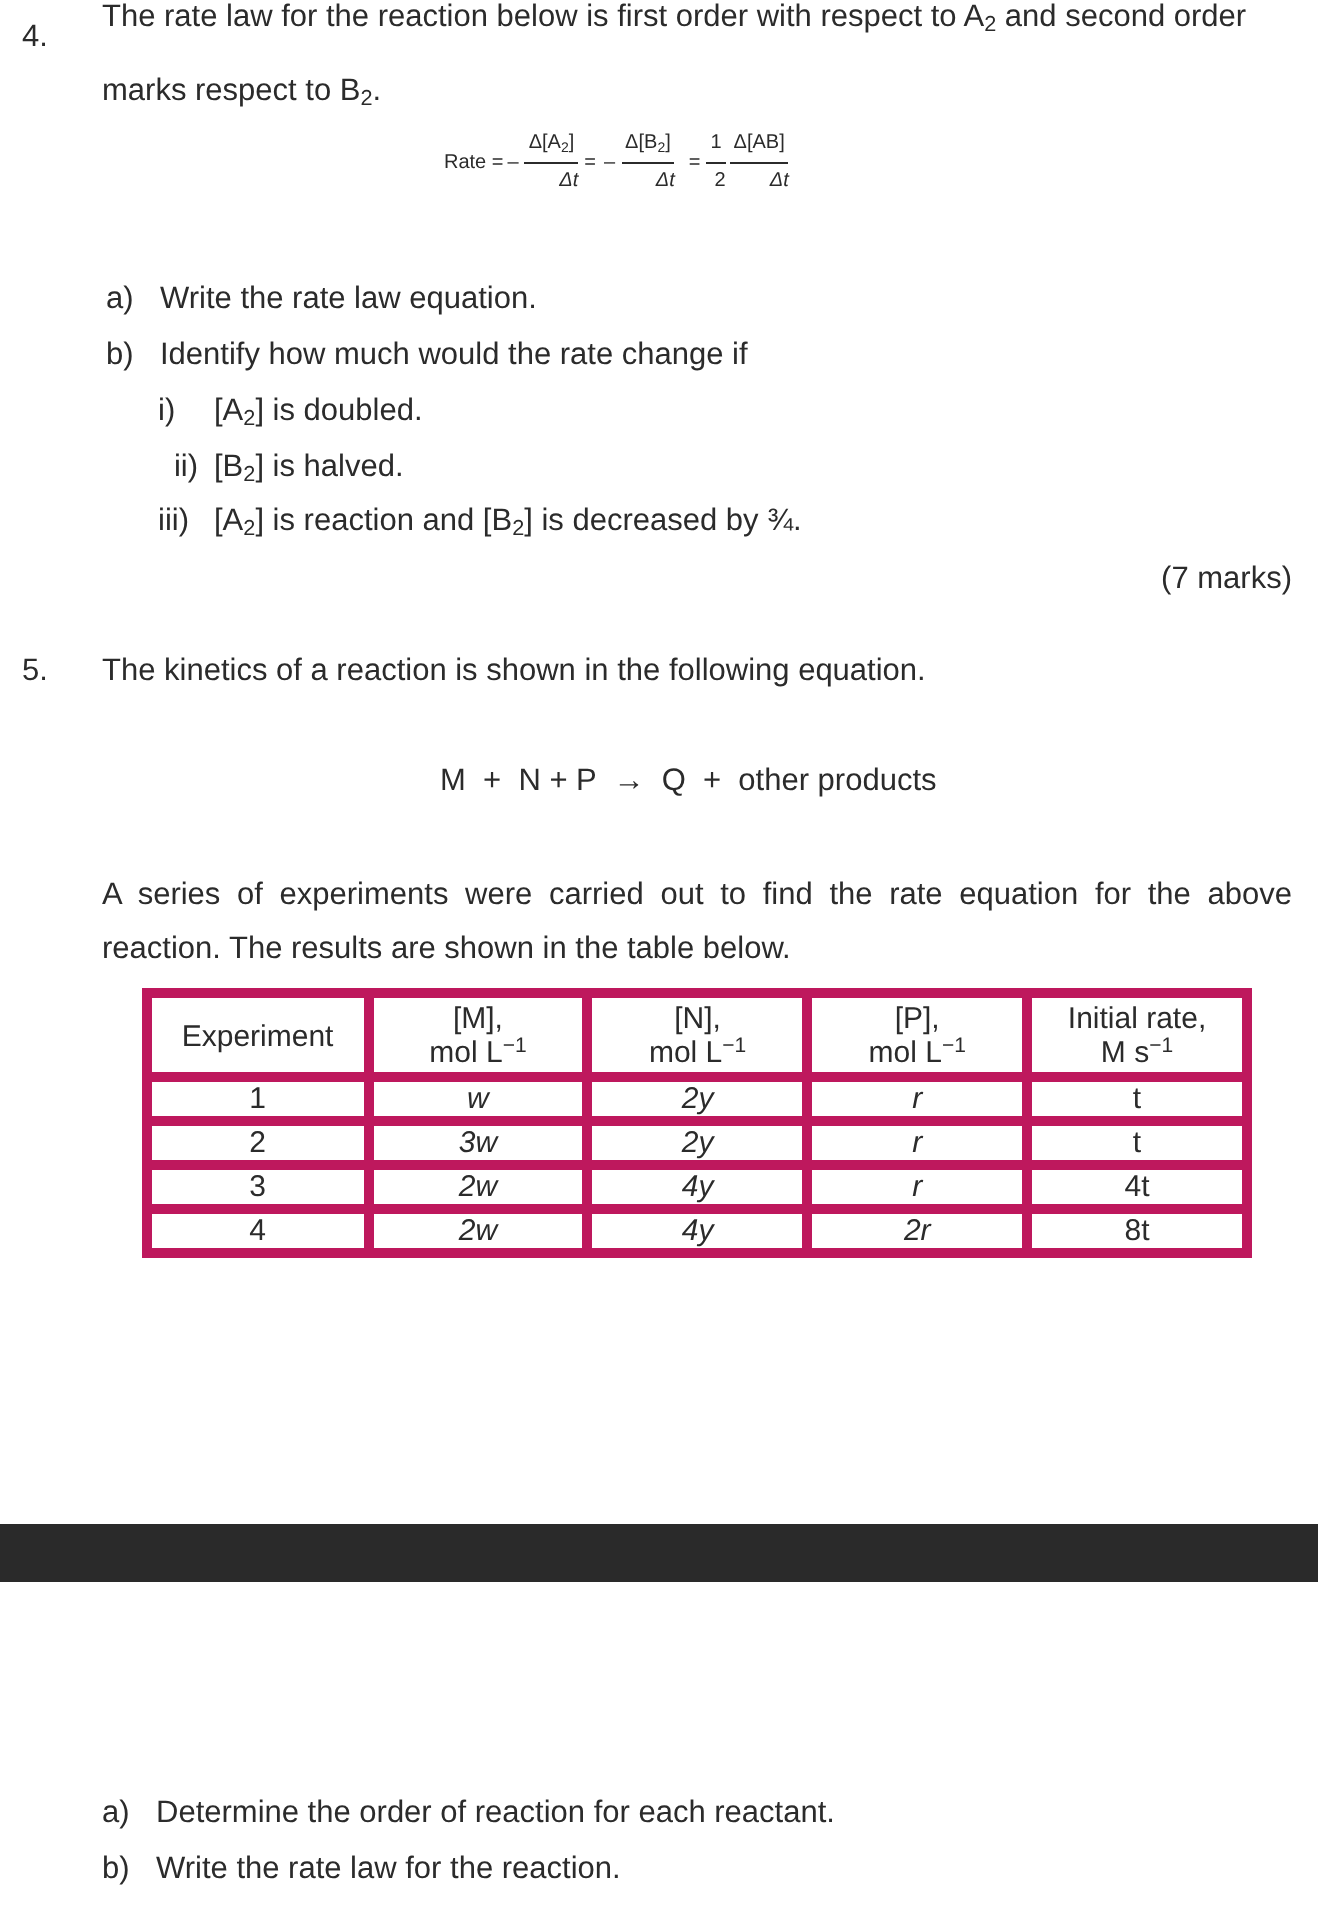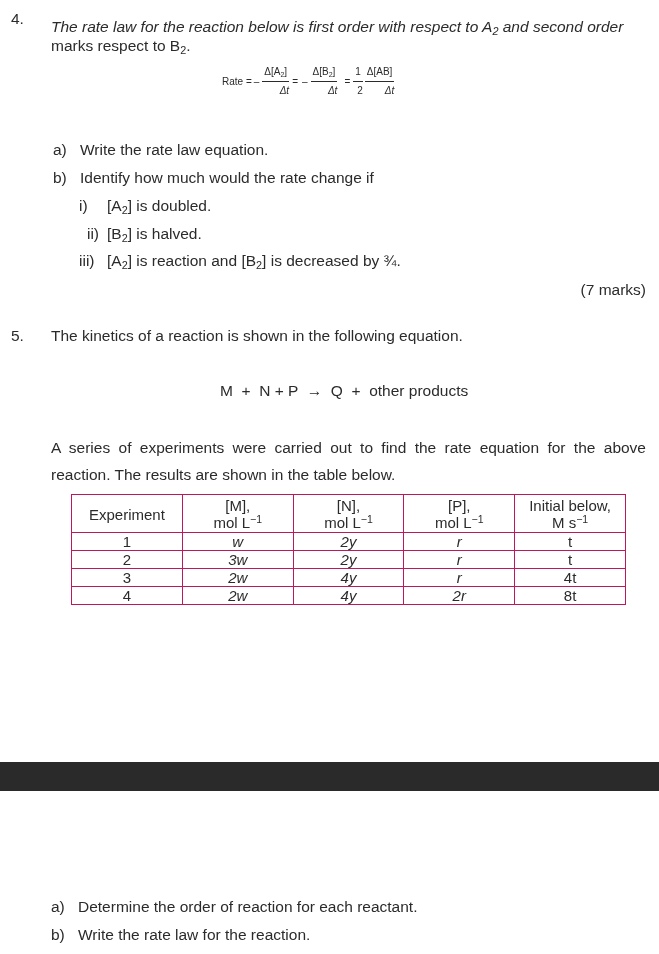--- a/index.html
+++ b/index.html
@@ -22,36 +22,36 @@
   .op { margin: 0 2px; }
 
   .sub-item-label { display: inline-block; width: 27px; }
   .roman-label { display: inline-block; width: 28px; }
 
   table.data {
     position: absolute; left: 71px; top: 494px; width: 555px;
     border-collapse: collapse; font-size: 15px; color: #2b2b2b;
   }
   table.data th, table.data td {
-    border: 1px solid #be185d; text-align: center; padding: 0; font-weight: normal;
+    border: 5px solid #be185d; text-align: center; padding: 0; font-weight: normal;
   }
   table.data th { line-height: 17px; padding: 2px 0 1px; }
   table.data td { line-height: 17px; height: 17px; }
   table.data td.it { font-style: italic; }
 
   .dark-band {
     position: absolute; left: 0; top: 762px; width: 659px; height: 29px;
     background: #2a2a2a;
   }
 </style>
 </head>
 <body>
 
 <div class="abs qnum" style="top:10px;">4.</div>
-<div class="abs line" style="top:18px;font-style:italic;"><span>The rate law for the reaction below is first order with respect to A</span><sub>2</sub><span> and second order</span></div>
+<div class="abs line" style="top:0;"><span>The rate law for the reaction below is first order with respect to A</span><sub>2</sub><span> and second order</span></div>
 <div class="abs line" style="top:37px;"><span>marks respect to B</span><sub>2</sub><span>.</span></div>
 
 <div class="eq">
   <span>Rate =</span>
   <span class="op">–</span>
   <span class="frac">
     <span class="num"><span>Δ[A</span><sub>2</sub><span>]</span></span>
     <span class="den"><i>Δt</i></span>
   </span>
   <span class="op">=</span>
@@ -91,21 +91,21 @@
       <col style="width:111px">
       <col style="width:111px">
       <col style="width:111px">
   </colgroup>
   <thead>
     <tr>
       <th><span>Experiment</span></th>
       <th><span>[M],</span><br><span>mol L</span><sup>−1</sup></th>
       <th><span>[N],</span><br><span>mol L</span><sup>−1</sup></th>
       <th><span>[P],</span><br><span>mol L</span><sup>−1</sup></th>
-      <th><span>Initial below,</span><br><span>M s</span><sup>−1</sup></th>
+      <th><span>Initial rate,</span><br><span>M s</span><sup>−1</sup></th>
     </tr>
   </thead>
   <tbody>
     <tr>
       <td>1</td>
       <td class="it">w</td>
       <td class="it">2y</td>
       <td class="it">r</td>
       <td>t</td>
     </tr>

